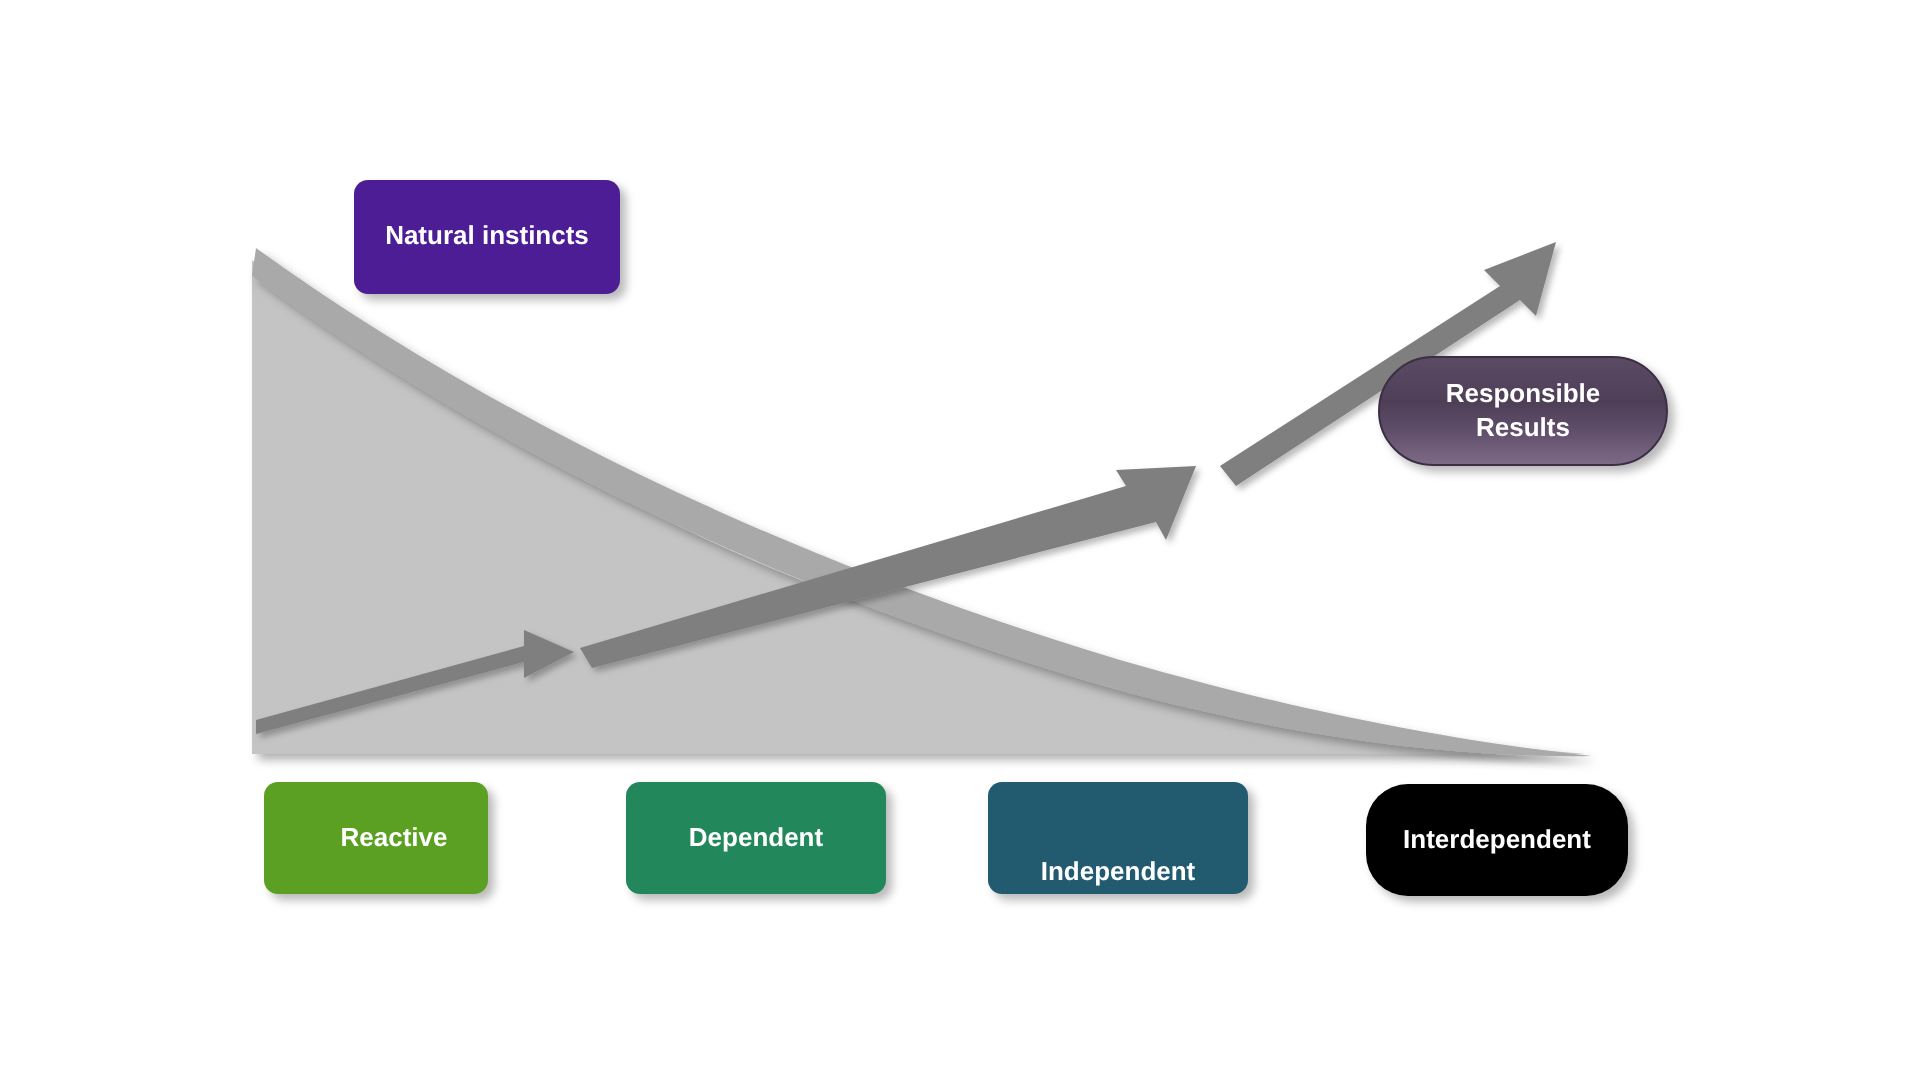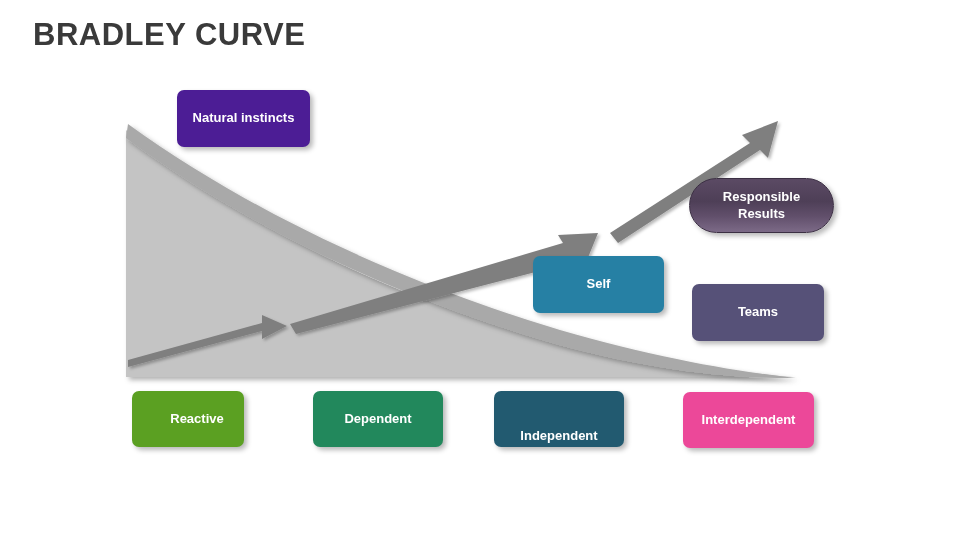--- a/index.html
+++ b/index.html
@@ -65,28 +65,27 @@
   #box-supervision{ left: 332px; top: 180px; width: 131px; height: 57px; background: #2eb87c; }
   #box-self      { left: 533px; top: 256px; width: 131px; height: 57px; background: #2680a4; }
   #box-responsible{ left: 689px; top: 178px; width: 145px; height: 55px;
                     background: linear-gradient(180deg, #5b4a64 0%, #4e3f57 42%, #614f6b 70%, #7c6a87 100%);
                     border: 1px solid #3b2f43; }
   #box-teams     { left: 692px; top: 284px; width: 132px; height: 57px; background: #565178; }
 
   #box-reactive      { left: 132px; top: 391px; width: 112px; height: 56px; background: #5ba022; padding-left: 24px; }
   #box-dependent     { left: 313px; top: 391px; width: 130px; height: 56px; background: #22885c; align-items: center; }
   #box-independent   { left: 494px; top: 391px; width: 130px; height: 56px; background: #225a70; align-items: flex-end; }
-  #box-interdependent{ left: 683px; top: 392px; width: 131px; height: 56px; background: #ec4899; }
+  #box-interdependent{ left: 683px; top: 392px; width: 131px; height: 56px; background: #000000; border-radius: 21px; }
 </style>
 </head>
 <body>
 
 <div id="slide">
 
-  <div id="page-title">BRADLEY CURVE</div>
 
   <svg id="curve-canvas" viewBox="0 0 960 540">
     <defs>
       <filter id="softshadow" x="-20%" y="-20%" width="150%" height="150%">
         <feDropShadow dx="3" dy="3" stdDeviation="2.5" flood-color="#000000" flood-opacity="0.3"></feDropShadow>
       </filter>
       <filter id="arrowshadow" x="-20%" y="-20%" width="150%" height="150%">
         <feDropShadow dx="2" dy="2" stdDeviation="1.6" flood-color="#000000" flood-opacity="0.28"></feDropShadow>
       </filter>
     </defs>
@@ -114,34 +113,28 @@
     <g filter="url(#arrowshadow)">
       <path d="M610,233 L 750,143 L 742,135 L 778,121 L 768,158 L 760,150 L 618,243 Z" fill="#7f7f7f"></path>
     </g>
   </svg>
 
   <div class="box" id="box-natural">
     <span>Natural instincts</span>
   </div>
 
 
-  <div class="box" id="box-self">
-    <span>Self</span>
-  </div>
 
   <div class="box pill" id="box-responsible">
     <span>
       <span>Responsible</span><br>
       <span>Results</span>
     </span>
   </div>
 
-  <div class="box" id="box-teams">
-    <span>Teams</span>
-  </div>
 
   <div class="box stage-box" id="box-reactive">
     <span>Reactive</span>
   </div>
 
   <div class="box stage-box" id="box-dependent">
     <span>Dependent</span>
   </div>
 
   <div class="box stage-box" id="box-independent">

